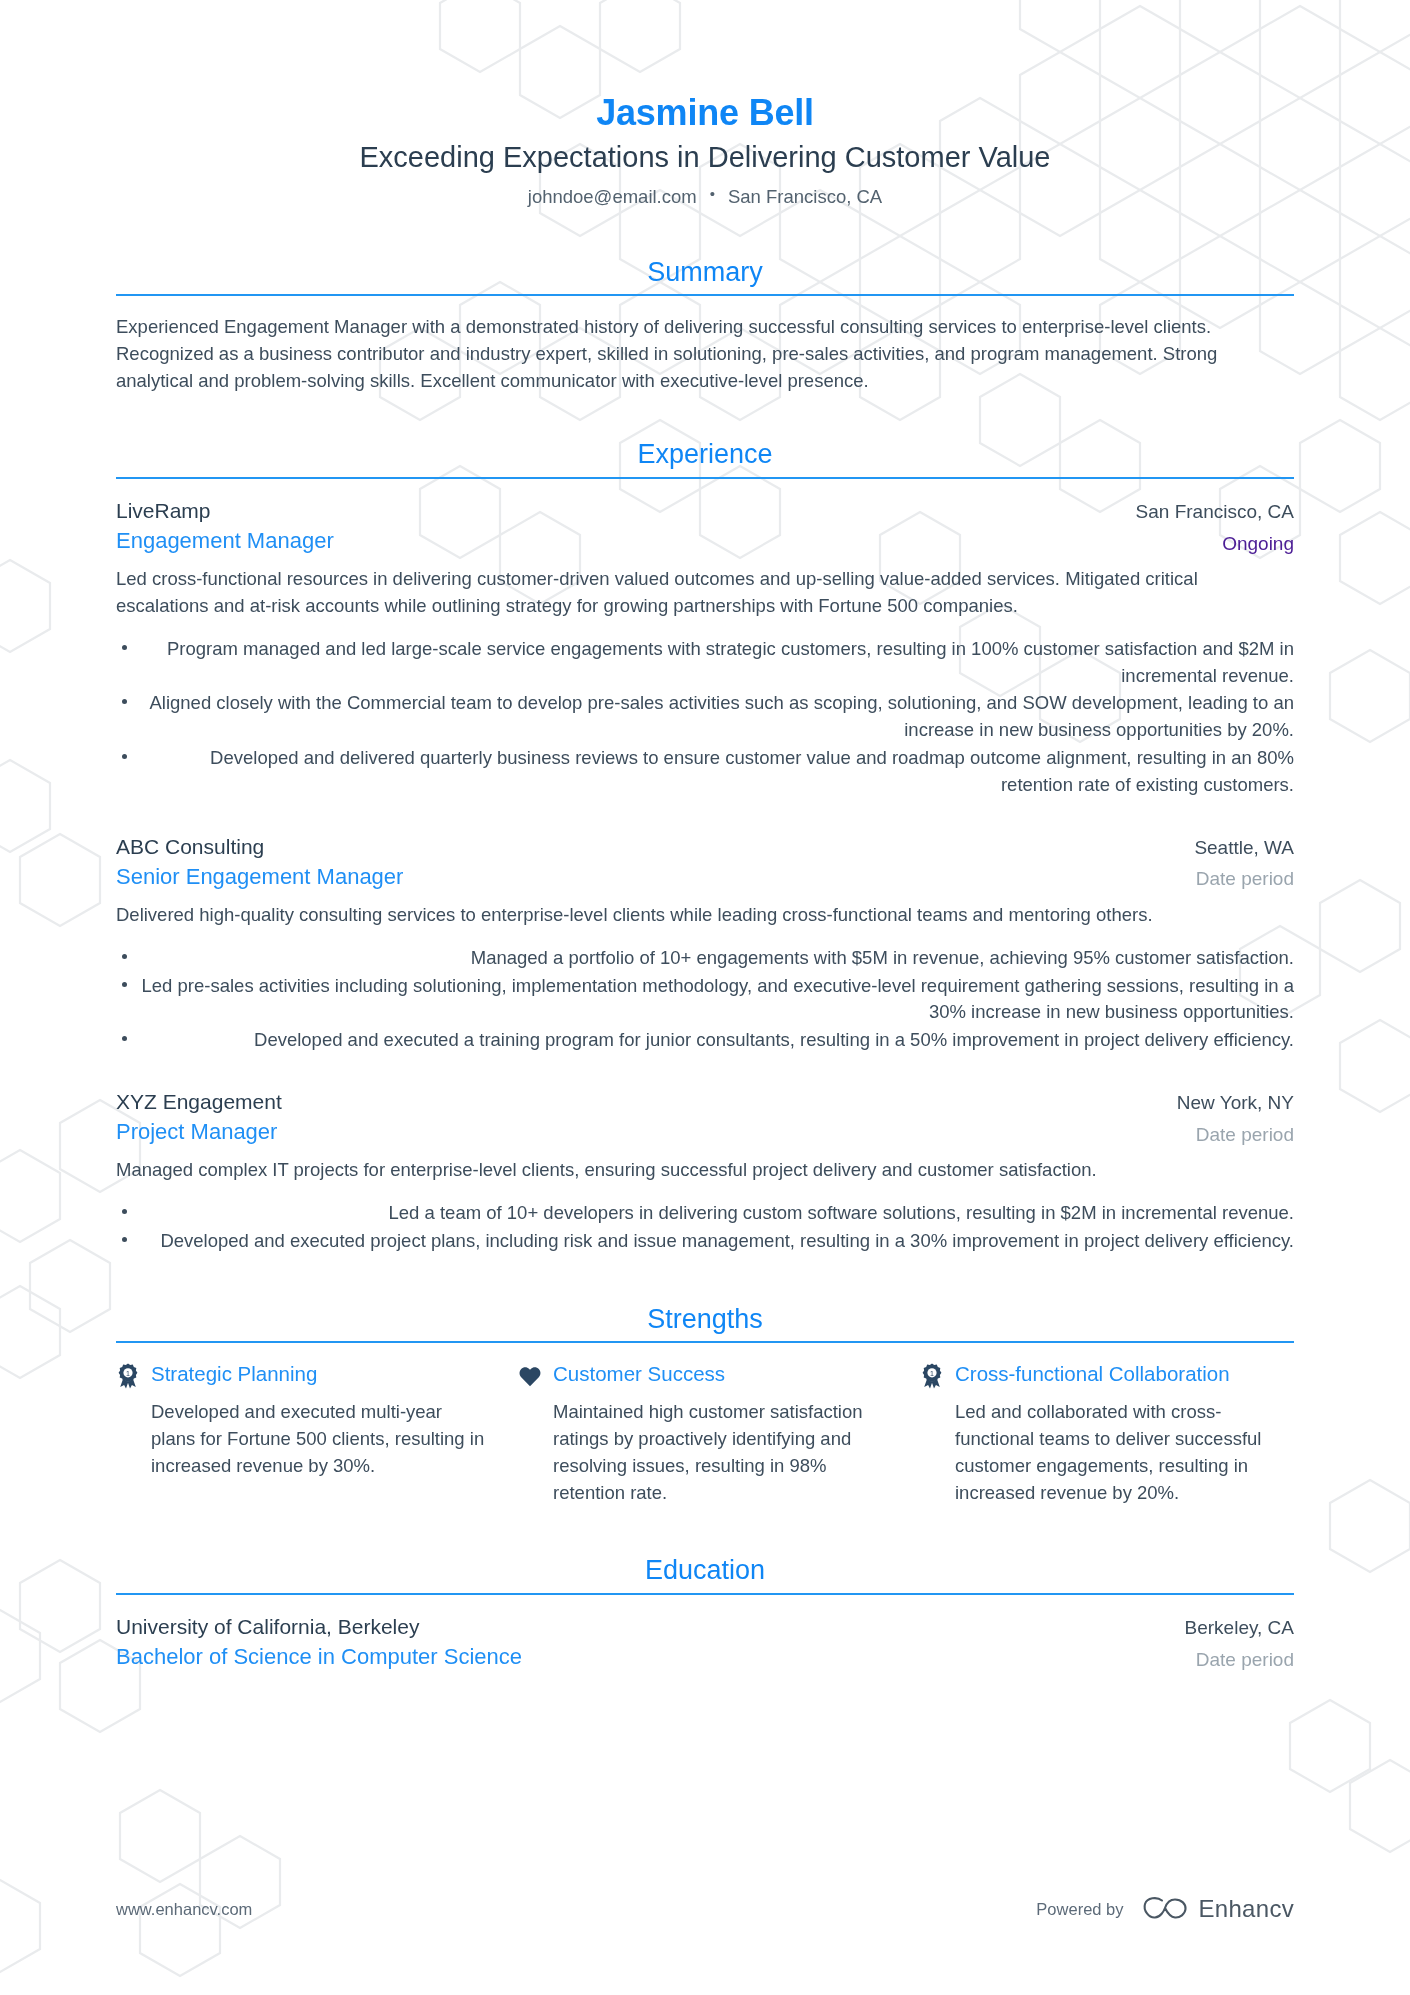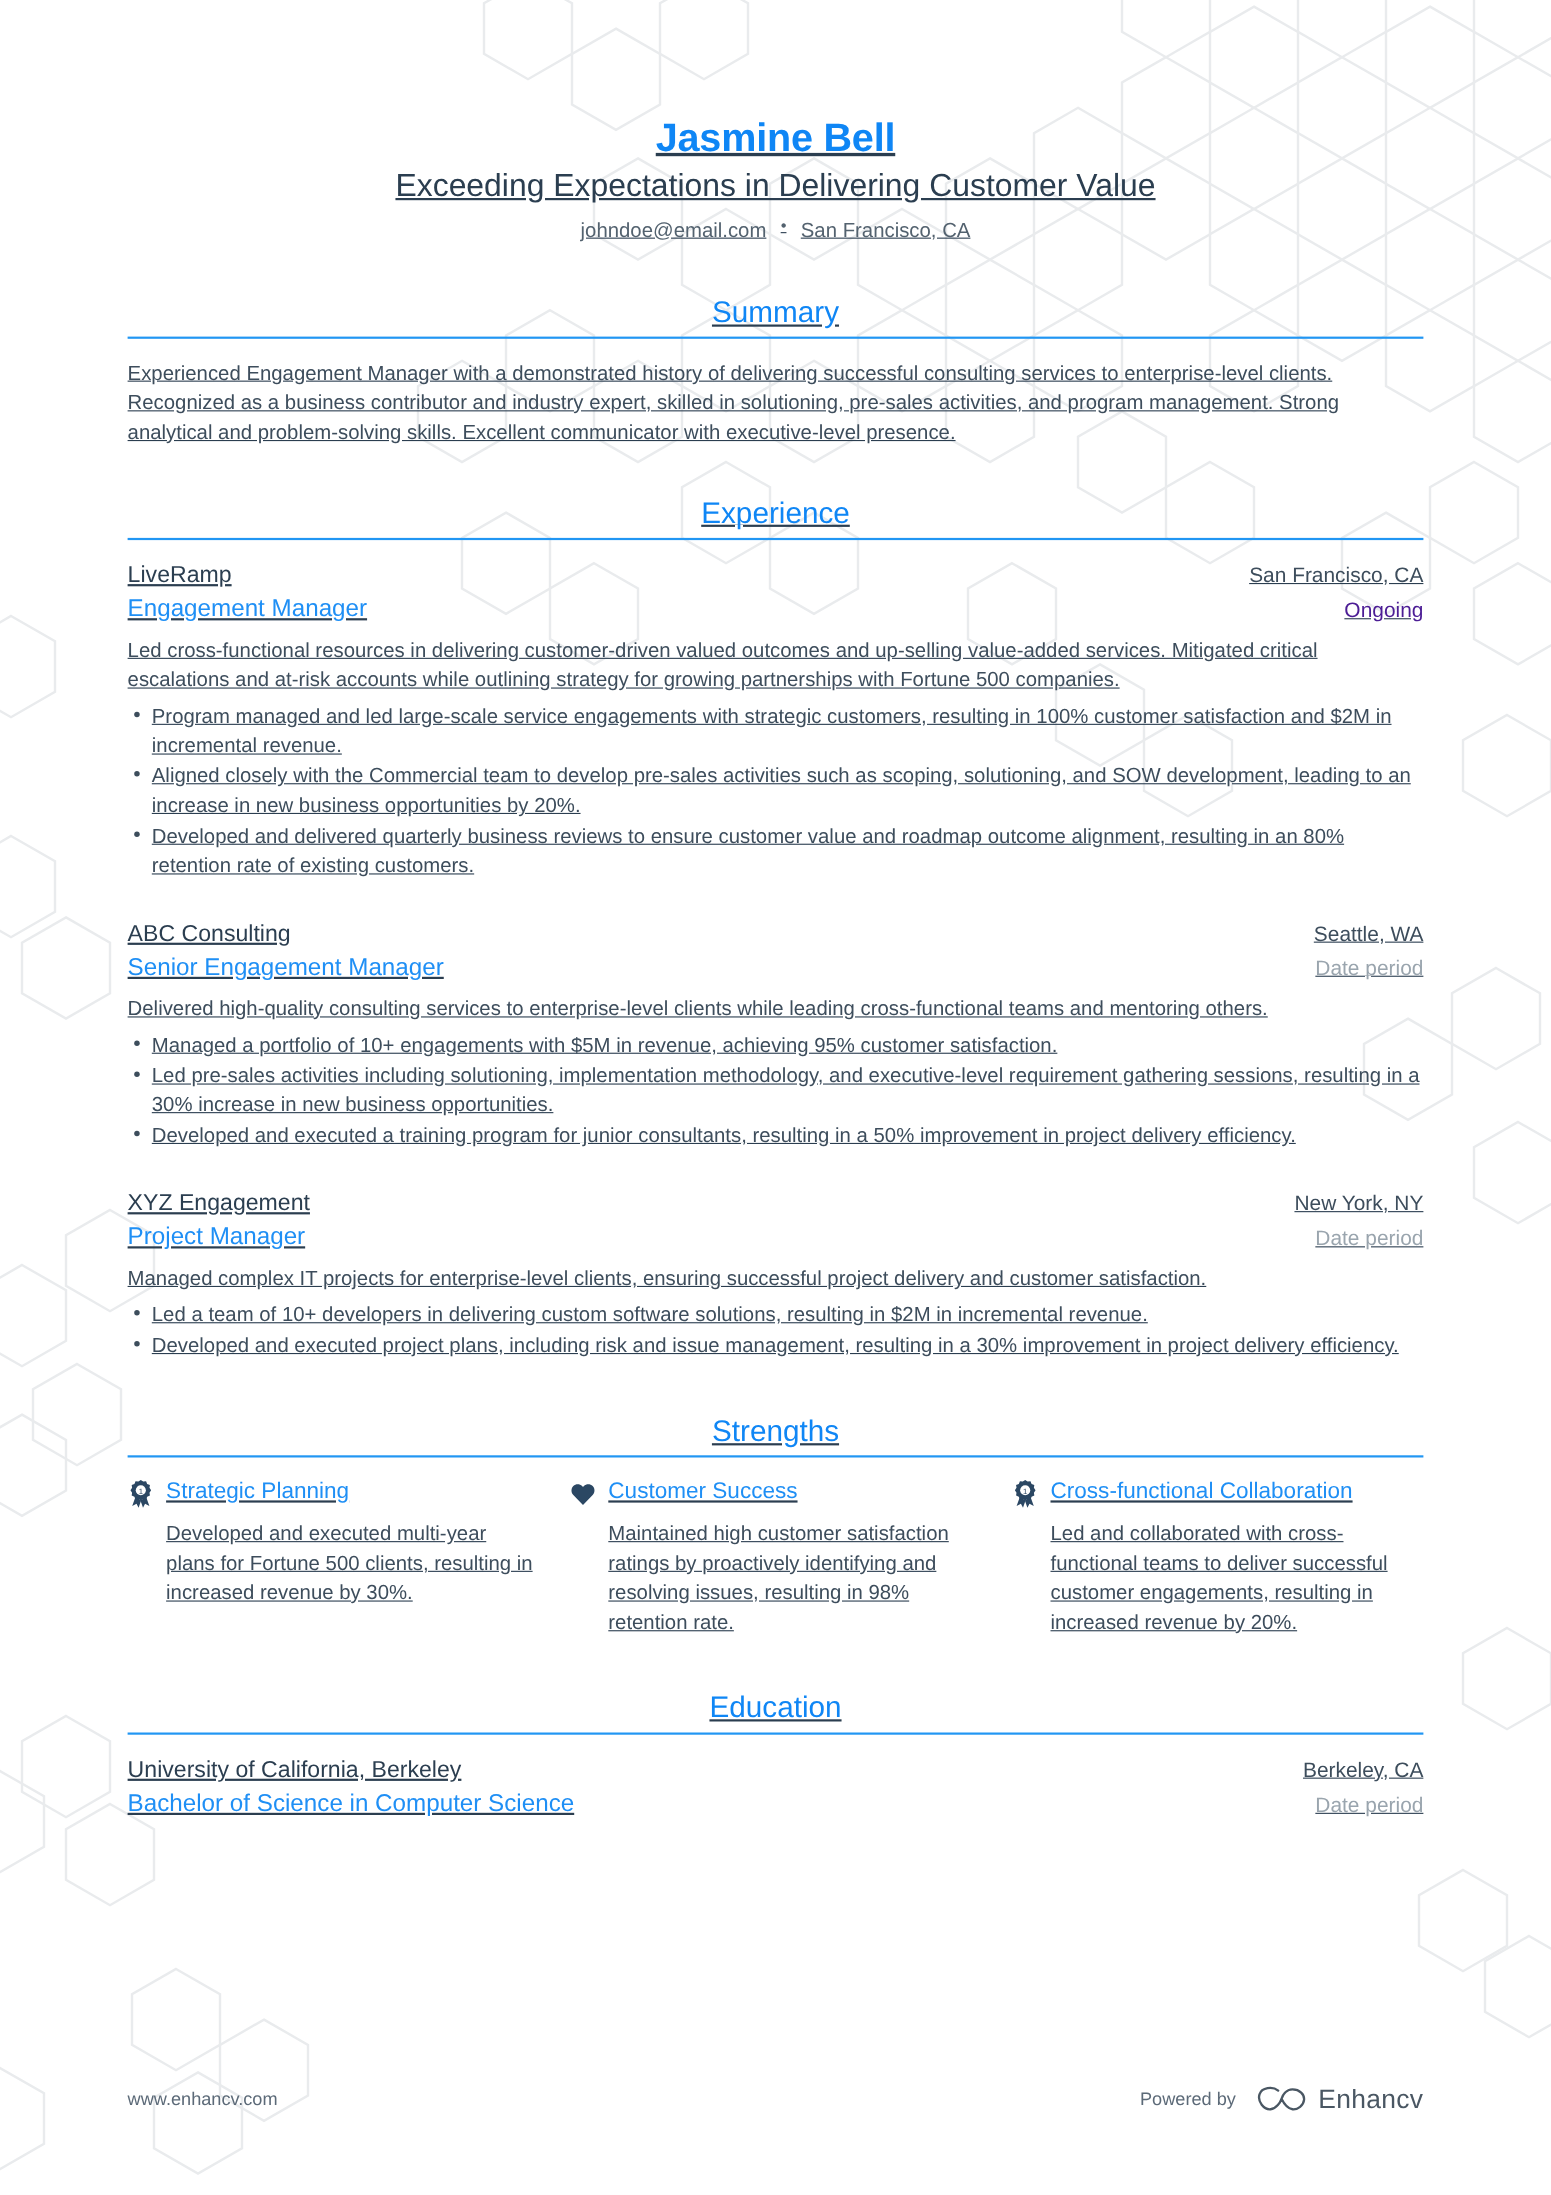--- a/index.html
+++ b/index.html
@@ -25,23 +25,22 @@
     position: absolute;
     inset: 0;
     pointer-events: none;
     z-index: 0;
   }
   .hex-bg svg { display: block; width: 100%; height: 100%; }
 
   .content {
     position: relative;
     z-index: 2;
-    padding: 12px 116px;
+    padding: 0 116px;
     box-sizing: border-box;
-    text-decoration: underline;
   }
 
   
   .resume-header { text-align: center; padding-top: 92px; }
   .full-name {
     font-size: 36px;
     font-weight: bold;
     color: #0f86f5;
     letter-spacing: -0.2px;
     line-height: 1.15;
@@ -126,22 +125,23 @@
     font-size: 19px;
     color: #9aa5ae;
     line-height: 1.35;
     margin-top: 6px;
   }
   .entry-date.ongoing { color: #4c1d95; }
   .entry-desc { margin-top: 10px; }
 
   .bullets {
     list-style: none;
-    margin: 6px 0 0 0;
+    margin: 16px 0 0 0;
     padding: 0;
+    text-align: right;
   }
   .bullets li {
     position: relative;
     padding-left: 22px;
     font-size: 18.5px;
     line-height: 1.45;
     color: #3d4d5c;
     margin-bottom: 1px;
   }
   .bullets li::before {

